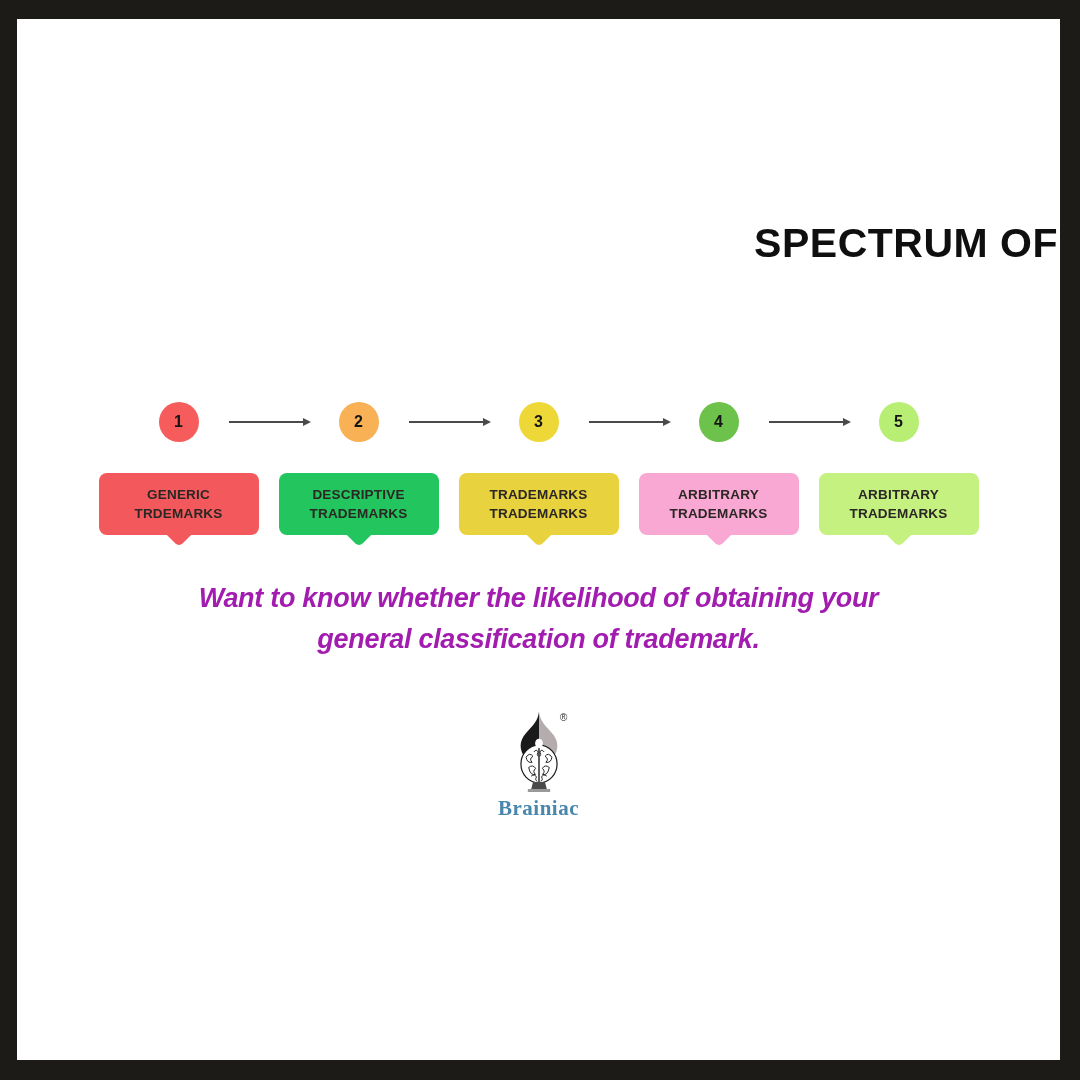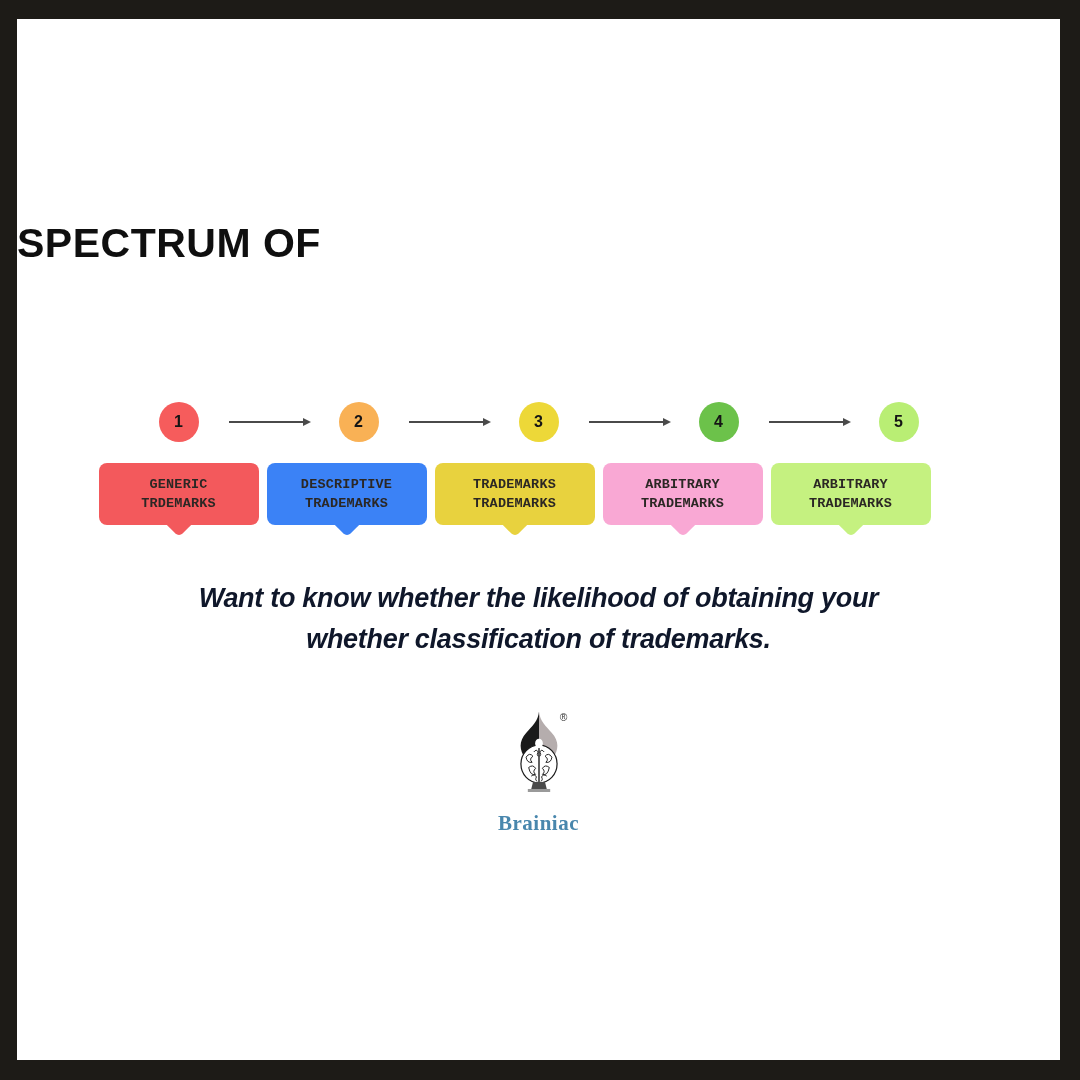--- a/index.html
+++ b/index.html
@@ -9,22 +9,22 @@
     background:#1d1b17;
     font-family:"Liberation Sans", sans-serif;
     overflow:hidden;
   }
   .card {
     position:absolute; left:17px; top:19px; right:20px; bottom:20px;
     background:#ffffff;
   }
   
   .title {
-    position:absolute; top:196px; left:0; right:12px;
-    text-align:left;
+    position:absolute; top:196px; left:0; right:2px;
+    text-align:right;
     font-weight:800; font-size:41px; line-height:57px;
     letter-spacing:0.5px; color:#0f0f0f;
   }
   .title-line { display:block; }
 
   
   .spectrum { position:absolute; top:383px; left:50%; transform:translateX(-50%); width:880px; }
   .circles-row { position:relative; height:40px; }
   .circle {
     position:absolute; top:0; width:40px; height:40px; border-radius:50%;
@@ -44,21 +44,21 @@
     content:""; position:absolute; right:-2px; top:-3px;
     border-left:8px solid currentColor;
     border-top:4px solid transparent;
     border-bottom:4px solid transparent;
   }
   .arrow[data-idx="0"]{ left:130px; }
   .arrow[data-idx="1"]{ left:310px; }
   .arrow[data-idx="2"]{ left:490px; }
   .arrow[data-idx="3"]{ left:670px; }
 
-  .boxes-row { display:flex; gap:8px; margin-top:21px;font-family:Liberation Mono, monospace; }
+  .boxes-row { display:flex; gap:20px; margin-top:31px; }
   .step-box {
     position:relative; width:160px; height:62px; border-radius:8px;
     display:flex; flex-direction:column; justify-content:center;
     text-align:center;
     font-weight:700; font-size:13.5px; line-height:19px;
     letter-spacing:0.2px; color:#2b2724;
   }
   .step-box::after {
     content:""; position:absolute; left:50%; bottom:-8px;
     width:20px; height:20px; margin-left:-10px;
@@ -68,29 +68,29 @@
     z-index:-1;
   }
   .box-line { display:block; }
 
   
   .tagline {
     position:absolute; top:559px; left:0; right:0;
     text-align:center;
     font-style:italic; font-weight:700;
     font-size:27px; line-height:41px;
-    letter-spacing:-0.3px; color:#0f172a;
+    letter-spacing:-0.3px; color:#a21caf;
   }
   .tagline-line { display:block; }
 
   
   .logo { position:absolute; top:690px; left:0; right:0; text-align:center; }
   .logo svg { display:block; margin:0 auto; }
   .brand {
-    margin-top:16px;
+    margin-top:1px;
     font-family:"Liberation Serif", serif;
     font-weight:700; font-size:21px; letter-spacing:0.5px;
   }
 </style>
 </head>
 <body style="background: rgb(29, 27, 23);">
 
 <div class="card" style="background: rgb(255, 255, 255);">
 
   <h1 class="title">
@@ -107,42 +107,42 @@
       <div class="arrow" data-idx="2" style="color: rgb(74, 74, 74);"></div>
       <div class="circle" data-idx="3" style="background: rgb(108, 194, 74);"><span>4</span></div>
       <div class="arrow" data-idx="3" style="color: rgb(74, 74, 74);"></div>
       <div class="circle" data-idx="4" style="background: rgb(185, 238, 116);"><span>5</span></div>
     </div>
     <div class="boxes-row">
       <div class="step-box" data-idx="0" style="background: rgb(243, 89, 92); color: rgb(43, 39, 36);">
         <span class="box-line">GENERIC</span>
         <span class="box-line">TRDEMARKS</span>
       </div>
-      <div class="step-box" data-idx="1" style="background: #3b82f6; color: rgb(43, 39, 36);">
+      <div class="step-box" data-idx="1" style="background: #22c55e; color: rgb(43, 39, 36);">
         <span class="box-line">DESCRIPTIVE</span>
         <span class="box-line">TRADEMARKS</span>
       </div>
       <div class="step-box" data-idx="2" style="background: rgb(232, 210, 62); color: rgb(43, 39, 36);">
         <span class="box-line">TRADEMARKS</span>
         <span class="box-line">TRADEMARKS</span>
       </div>
       <div class="step-box" data-idx="3" style="background: #f9a8d4; color: rgb(43, 39, 36);">
         <span class="box-line">ARBITRARY</span>
         <span class="box-line">TRADEMARKS</span>
       </div>
       <div class="step-box" data-idx="4" style="background: rgb(197, 241, 128); color: rgb(43, 39, 36);">
         <span class="box-line">ARBITRARY</span>
         <span class="box-line">TRADEMARKS</span>
       </div>
     </div>
   </div>
 
   <div class="tagline">
     <span class="tagline-line">Want to know whether the likelihood of obtaining your</span>
-    <span class="tagline-line">whether classification of trademarks.</span>
+    <span class="tagline-line">general classification of trademark.</span>
   </div>
 
   <div class="logo">
     <svg width="74" height="86" viewBox="0 0 84 100">
 
       <path d="M42,3 C41,14 34,20 27,28 C21,35 19,42 22,50 C25,58 32,63 42,64 Z" fill="#1a1a1a"></path>
       <path d="M42,3 C43,14 50,20 57,28 C63,35 65,42 62,50 C59,58 52,63 42,64 Z" fill="#b5adad"></path>
 
       <ellipse cx="42" cy="64" rx="21" ry="22" fill="#ffffff" stroke="#1a1a1a" stroke-width="1.4"></ellipse>
       <path d="M42,42 V86" stroke="#1a1a1a" stroke-width="1.6" fill="none"></path>

